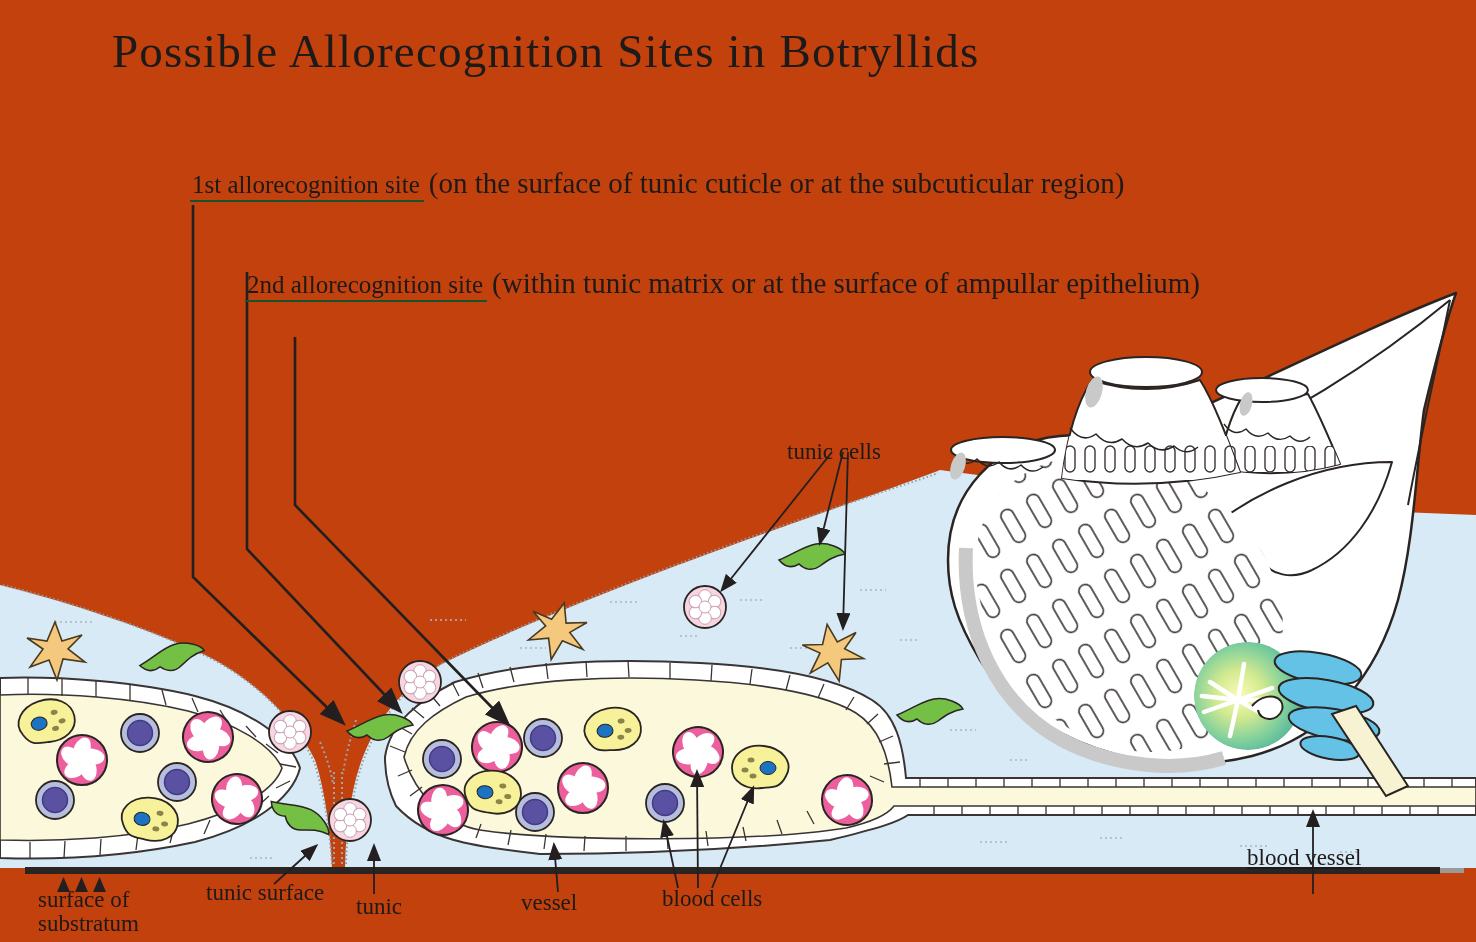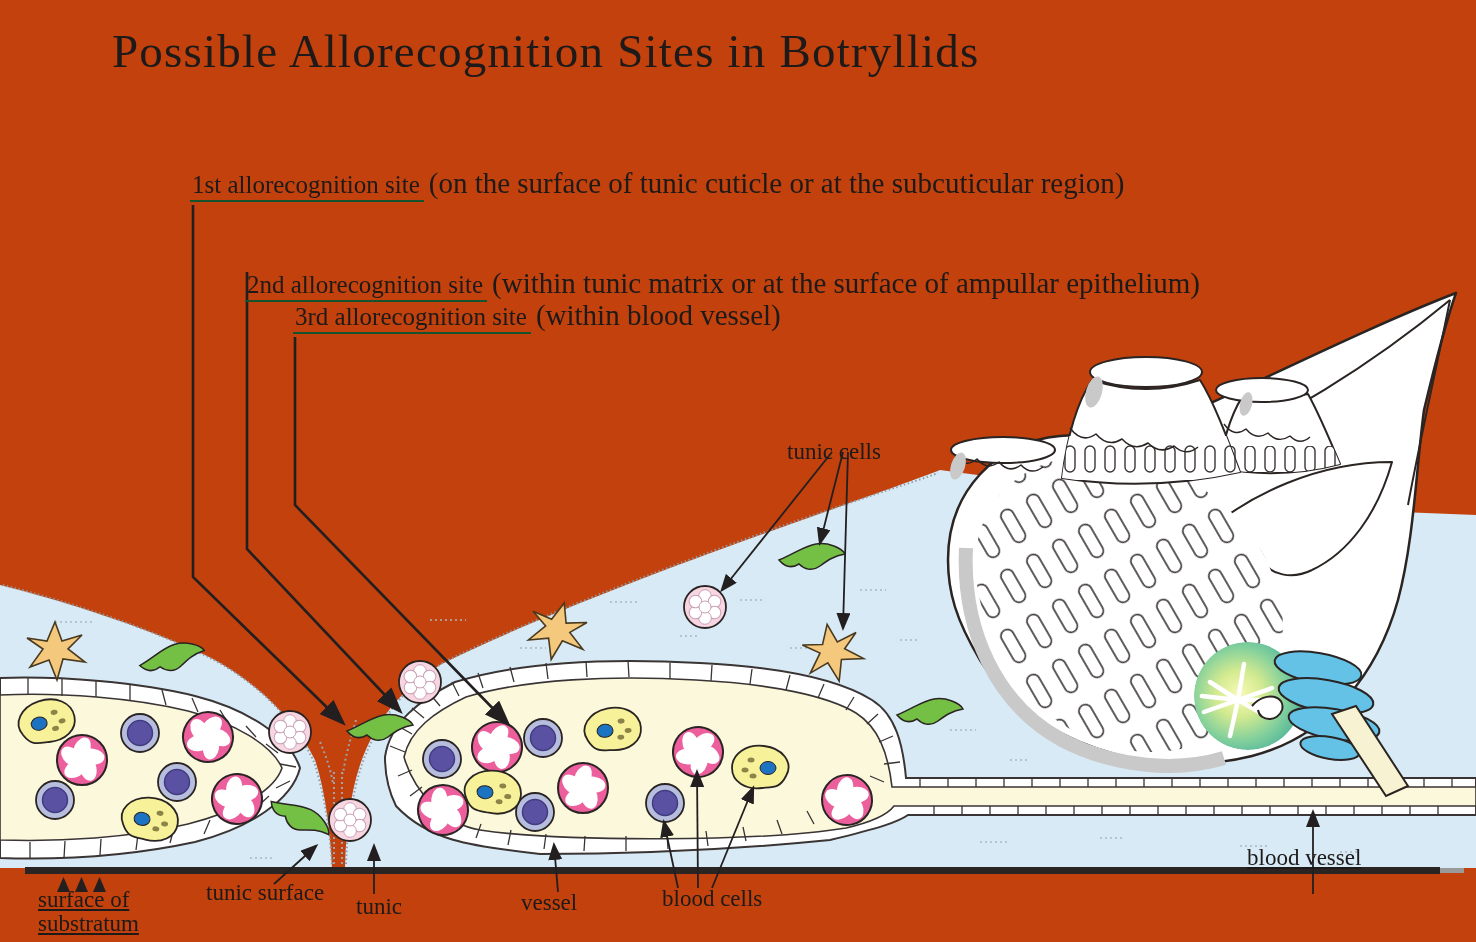--- a/index.html
+++ b/index.html
@@ -4,21 +4,21 @@
 <style>
   html,body{margin:0;padding:0;background:#fff;}
   .stage{position:relative;width:1476px;height:942px;background:#c2410c;overflow:hidden;
          font-family:"Liberation Serif", serif;color:#1d1a19;}
   .stage svg{position:absolute;left:0;top:0;}
   .lbl{position:absolute;white-space:nowrap;font-size:23px;line-height:1.05;}
   .title{position:absolute;left:112px;top:24px;font-size:47px;letter-spacing:1.2px;white-space:nowrap;}
   .siteRow{position:absolute;white-space:nowrap;}
   .siteName{font-size:25px;border-bottom:2px solid #14532d;padding:0 4px 2px 2px;}
   .siteDesc{font-size:29px;margin-left:5px;}
-  .wrap{white-space:normal;width:142px;text-decoration:underline;}
+  .wrap{white-space:normal;width:142px;}
 </style>
 </head>
 <body>
 
 <div class="stage">
 
 <svg width="1476" height="942" viewBox="0 0 1476 942">
   <defs>
     <marker id="arrS" markerUnits="userSpaceOnUse" markerWidth="18" markerHeight="14" refX="15" refY="7" orient="auto">
       <path d="M0,0 L18,7 L0,14 Z" fill="#231f20"></path>
@@ -261,23 +261,20 @@
 </svg>
 
 <div class="title">Possible Allorecognition Sites in Botryllids</div>
 
 <div class="siteRow" style="left:190px;top:167px;">
   <span class="siteName">1st allorecognition site</span><span class="siteDesc">(on the surface of tunic cuticle or at the subcuticular region)</span>
 </div>
 <div class="siteRow" style="left:245px;top:223px;margin-top:44px;">
   <span class="siteName">2nd allorecognition site</span><span class="siteDesc">(within tunic matrix or at the surface of ampullar epithelium)</span>
 </div>
-<div class="siteRow" style="left:293px;top:299px;">
-  <span class="siteName">3rd allorecognition site</span><span class="siteDesc">(within blood vessel)</span>
-</div>
 
 <div class="lbl" style="left:787px;top:440px;">tunic cells</div>
 <div class="lbl wrap" style="left:38px;top:888px;">surface of substratum</div>
 <div class="lbl" style="left:206px;top:881px;">tunic surface</div>
 <div class="lbl" style="left:356px;top:895px;">tunic</div>
 <div class="lbl" style="left:521px;top:891px;">vessel</div>
 <div class="lbl" style="left:662px;top:887px;">blood cells</div>
 <div class="lbl" style="left:1247px;top:846px;text-decoration:underline;">blood vessel</div>
 
 </div>

